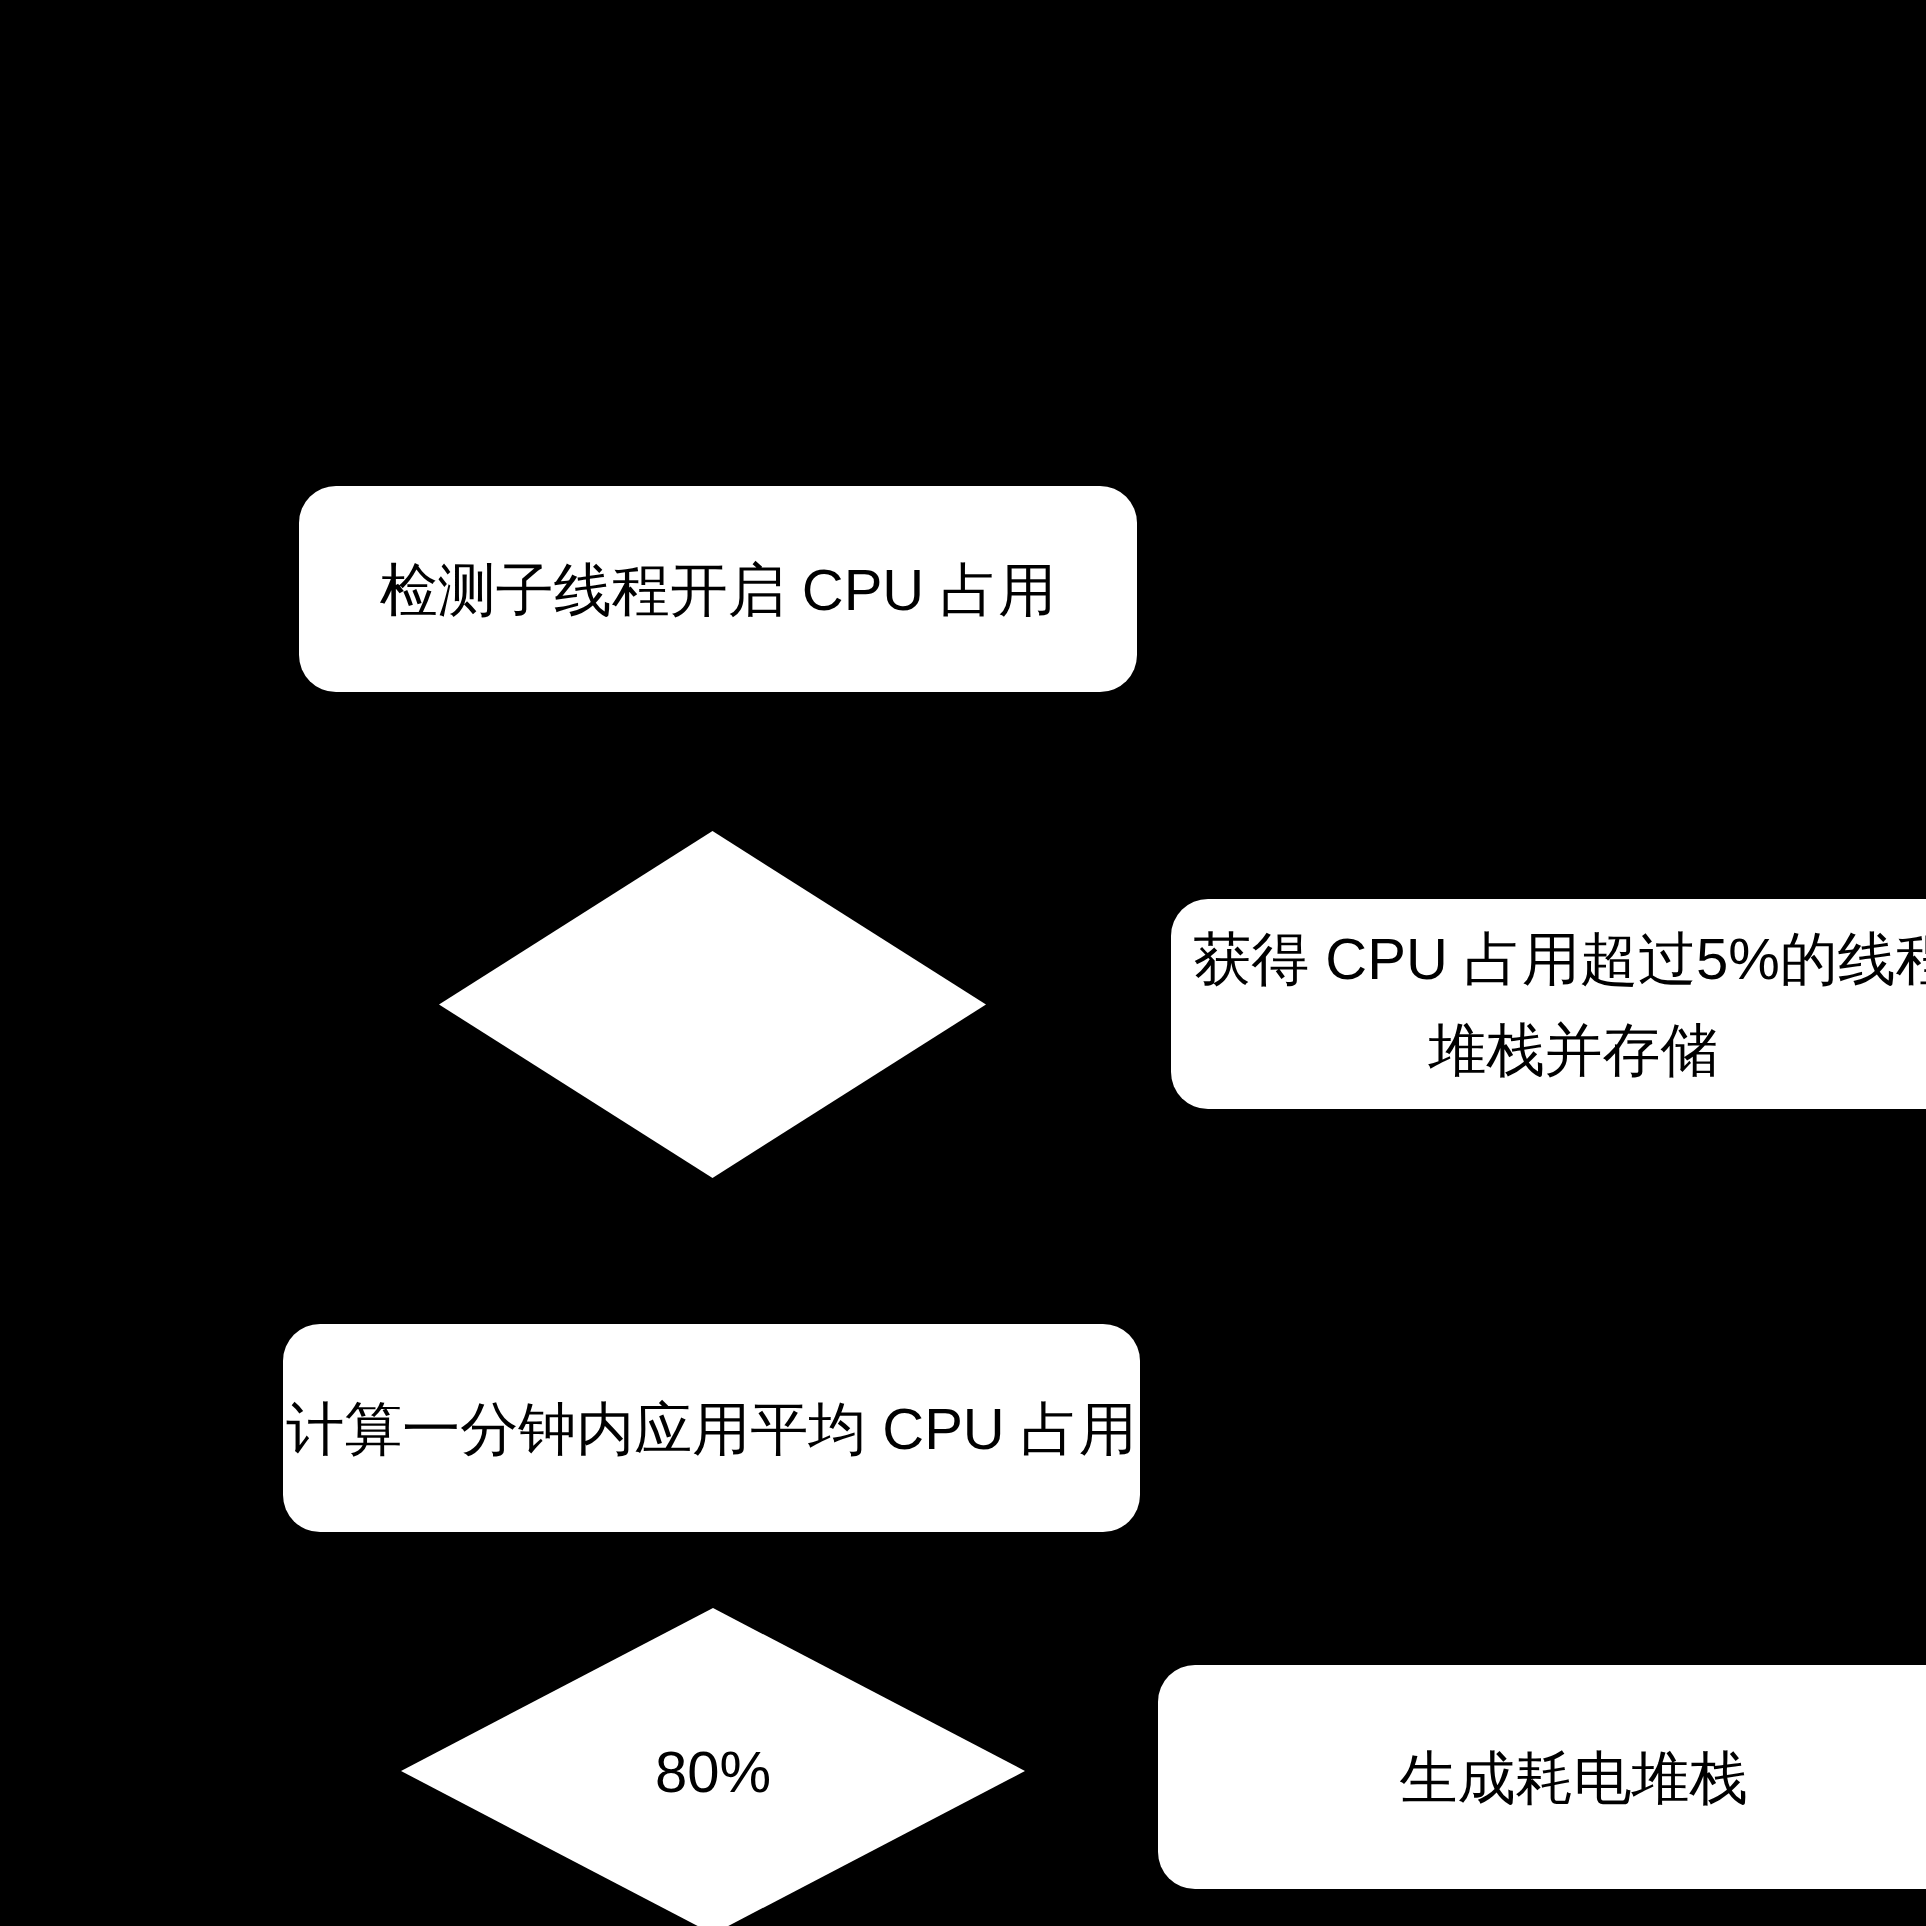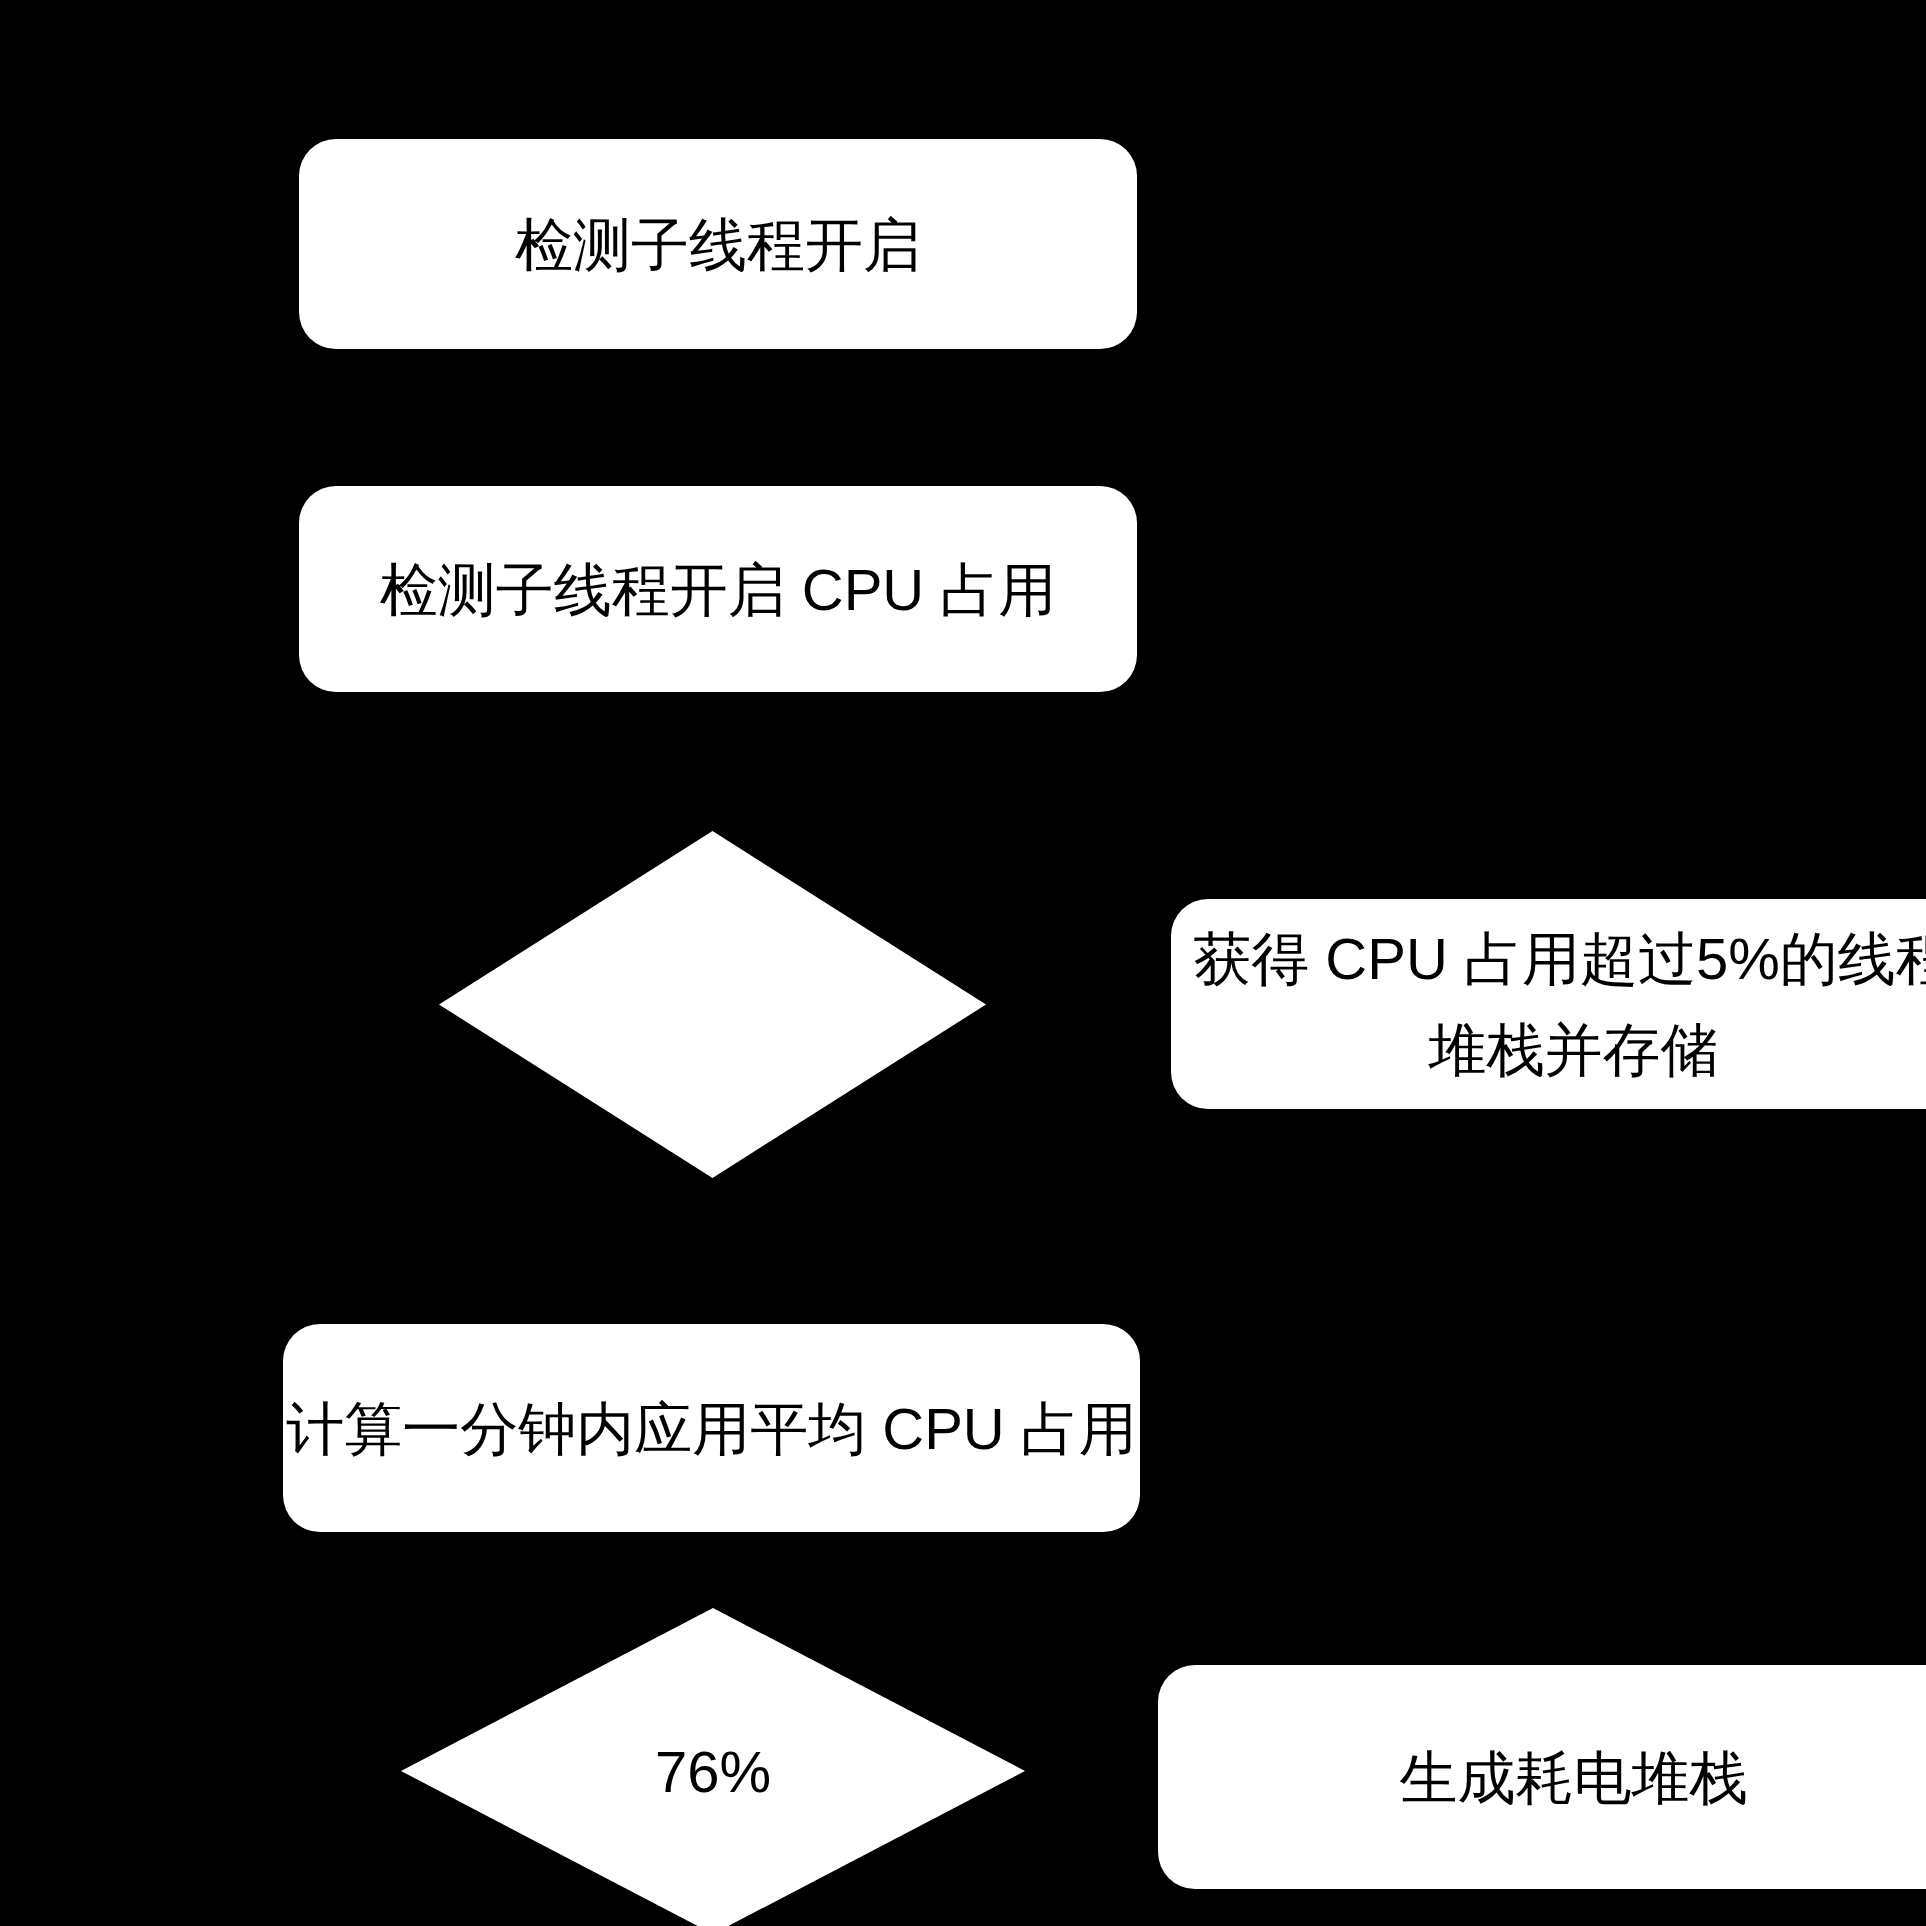--- a/index.html
+++ b/index.html
@@ -42,42 +42,39 @@
   #node-store-thread-stacks{ left: 1171px; top: 899px; width: 805px; height: 210px; }
   #node-calc-avg-cpu       { left: 283px;  top: 1324px; width: 857px; height: 208px; }
   #node-avg-over-80        { left: 401px; top: 1608px; width: 624px; height: 326px; }
   #node-generate-power-stack{ left: 1158px; top: 1665px; width: 831px; height: 224px; }
 </style>
 </head>
 <body>
 
 <div id="canvas">
 
-  <div class="node process" id="node-start">
-    <span>检测子线程开启</span>
-  </div>
 
   <div class="node process" id="node-get-current-cpu">
     <span>检测子线程开启 CPU 占用</span>
   </div>
 
   <div class="node decision" id="node-current-cpu-over-80">
   </div>
 
   <div class="node process" id="node-store-thread-stacks">
     <span>获得 CPU 占用超过5%的线程</span>
     <span>堆栈并存储</span>
   </div>
 
   <div class="node process" id="node-calc-avg-cpu">
     <span>计算一分钟内应用平均 CPU 占用</span>
   </div>
 
   <div class="node decision" id="node-avg-over-80">
-    <span>76%</span>
+    <span>80%</span>
   </div>
 
   <div class="node process" id="node-generate-power-stack">
     <span>生成耗电堆栈</span>
   </div>
 
 </div>
 
 
 </body></html>

